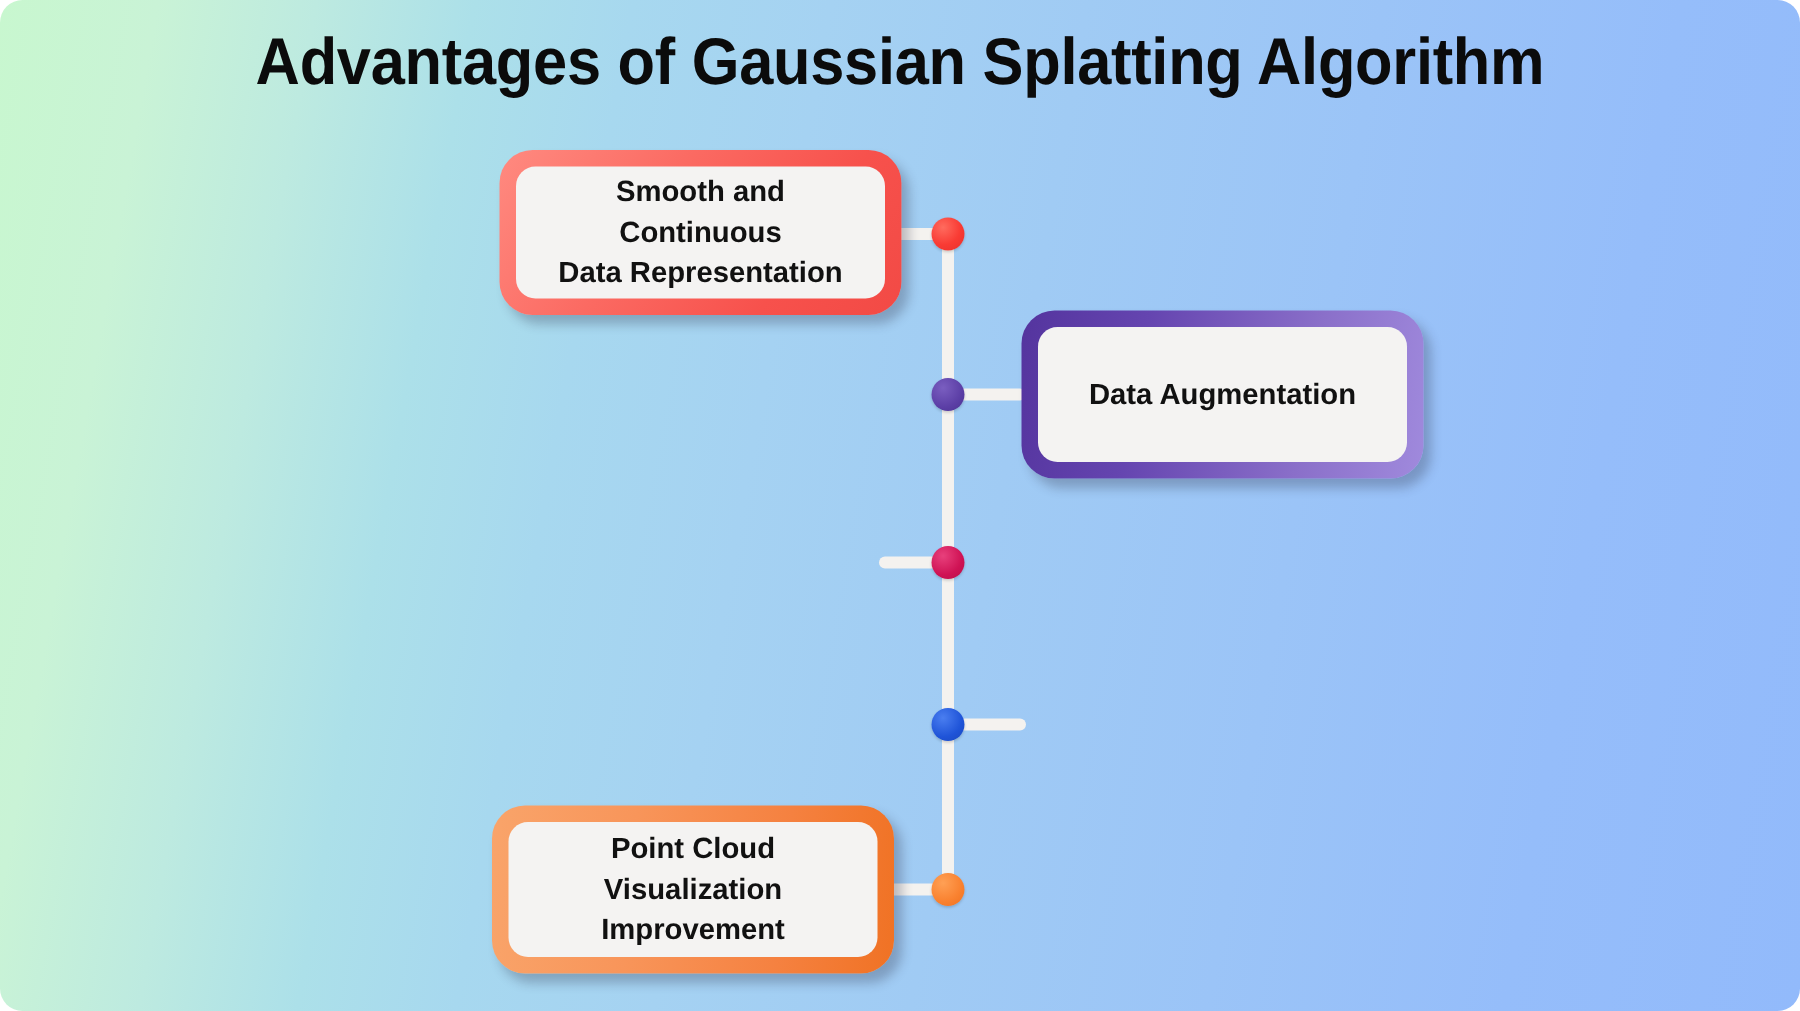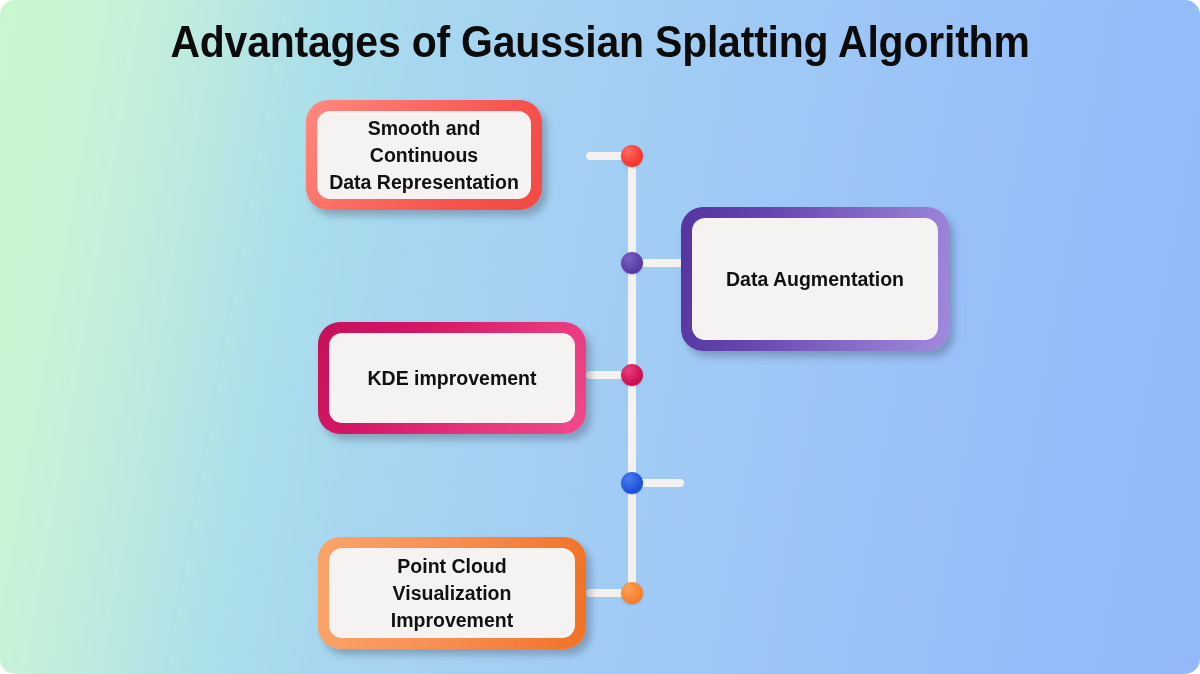--- a/index.html
+++ b/index.html
@@ -109,37 +109,37 @@
   .node .label {
     font-size: 19.5px;
     line-height: 27px;
     font-weight: 700;
     color: #111111;
     white-space: pre-line;
   }
 
   
   #node-smooth {
-    left: 306px; top: 100px; width: 236px; height: 110px;
+    left: 333px; top: 100px; width: 268px; height: 110px;
     background: linear-gradient(125deg, #ff8a80 0%, #fb6a62 38%, #f7514c 72%, #f24a45 100%);
   }
   #node-aug {
-    left: 681px; top: 207px; width: 268px; height: 144px;
+    left: 681px; top: 207px; width: 268px; height: 112px;
     background: linear-gradient(100deg, #54349e 0%, #6545b0 30%, #8a6fc9 70%, #a08add 100%);
   }
   #node-kde {
     left: 318px; top: 322px; width: 268px; height: 112px;
     background: linear-gradient(125deg, #c6105a 0%, #d41764 32%, #e8387e 70%, #ef4a8c 100%);
   }
   #node-noise {
     left: 681px; top: 427px; width: 268px; height: 112px;
     background: linear-gradient(115deg, #1f46c4 0%, #2a52cf 28%, #5f7de0 68%, #8ba2ec 100%);
   }
   #node-point {
-    left: 318px; top: 537px; width: 268px; height: 112px;
+    left: 328px; top: 537px; width: 268px; height: 112px;
     background: linear-gradient(95deg, #f9a46a 0%, #f8955a 35%, #f58140 72%, #f07224 100%);
     padding-left: 11px;
   }
 
   
   #conn-smooth { top: 152px; }
   #conn-aug    { top: 259px; }
   #conn-kde    { top: 371px; }
   #conn-noise  { top: 479px; }
   #conn-point  { top: 589px; }
@@ -177,25 +177,20 @@
 Data Representation</span>
     </div>
   </div>
 
   <div class="node" id="node-aug">
     <div class="inner">
       <span class="label">Data Augmentation</span>
     </div>
   </div>
 
-  <div class="node" id="node-kde">
-    <div class="inner">
-      <span class="label">KDE improvement</span>
-    </div>
-  </div>
 
 
   <div class="node" id="node-point">
     <div class="inner">
       <span class="label">Point Cloud Visualization
 Improvement</span>
     </div>
   </div>
 
 </div>

